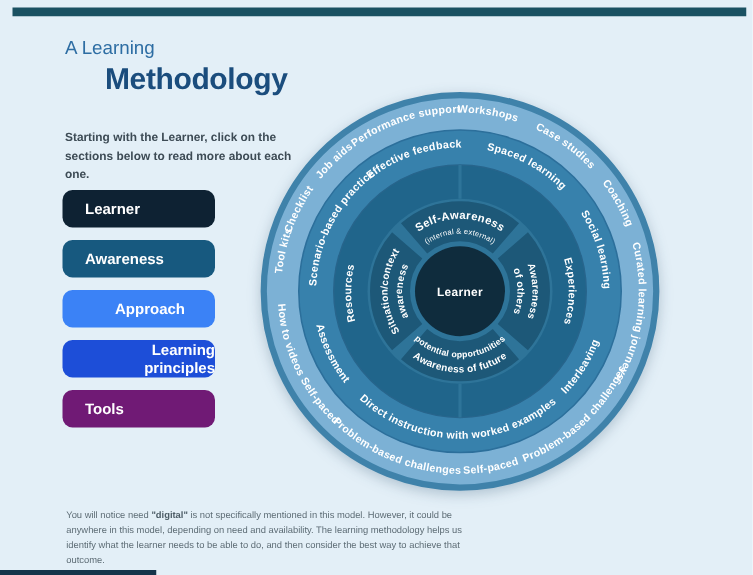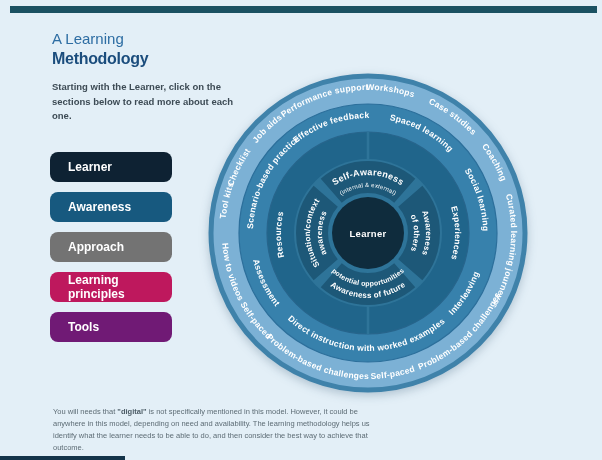--- a/index.html
+++ b/index.html
@@ -2,30 +2,30 @@
 <html><head>
 <meta charset="utf-8">
 <style>
   html,body{margin:0;padding:0;}
   .page{position:relative;width:602px;height:460px;background:#E3EFF7;overflow:hidden;
         font-family:"Liberation Sans",sans-serif;}
   .topbar{position:absolute;left:10px;top:6px;width:587px;height:7px;background:#1A5162;}
   .bottombar{position:absolute;left:0;bottom:0;width:125px;height:4px;background:#14344A;}
   .header{position:absolute;left:52px;top:30px;width:210px;}
   .eyebrow{font-size:15px;color:#2D6DA3;margin:0 0 3px 0;font-weight:normal;}
-  .title{font-size:16px;font-weight:bold;color:#1B4D7D;margin:0 0 12px 0;letter-spacing:-0.3px;}
+  .title{font-size:24px;font-weight:bold;color:#1B4D7D;margin:0 0 26px 0;letter-spacing:-0.3px;text-align:center;}
   .desc{font-size:9.5px;color:#3D4B55;line-height:1.55;width:185px;font-weight:bold;}
   .nav{position:absolute;left:50px;top:152px;display:flex;flex-direction:column;gap:10px;}
   .nav button{width:122px;height:30px;border:none;border-radius:8px;color:#fff;
         font-family:"Liberation Sans",sans-serif;font-weight:bold;font-size:12px;
         text-align:left;padding:0 0 0 18px;cursor:pointer;}
   .nav button:nth-child(1){background:#0E2233;}
   .nav button:nth-child(2){background:#17597F;}
-  .nav button:nth-child(3){background:#737373;}
-  .nav button:nth-child(4){background:#be185d;}
+  .nav button:nth-child(3){background:#3b82f6;text-align:center;}
+  .nav button:nth-child(4){background:#1d4ed8;text-align:right;}
   .nav button:nth-child(5){background:#701a75;}
   .diagram{position:absolute;left:203px;top:68px;width:330px;height:330px;
         filter:drop-shadow(0 3px 5px rgba(20,60,90,0.25));}
   .rl{fill:#fff;font-weight:bold;font-size:8.5px;letter-spacing:0.25px;}
   .aw1{fill:#fff;font-weight:bold;font-size:8px;letter-spacing:0.2px;}
   .aw2{fill:#fff;font-weight:bold;font-size:7px;letter-spacing:0.2px;}
   .awt1{fill:#fff;font-weight:bold;font-size:9px;letter-spacing:0.3px;}
   .awt2{fill:#fff;font-size:6px;letter-spacing:0.2px;}
   .center-label{fill:#fff;font-weight:bold;font-size:9.5px;letter-spacing:0.3px;}
   .footnote{position:absolute;left:53px;top:406px;width:328px;font-size:7.5px;
@@ -112,16 +112,16 @@
     <text class="awt1"><textPath href="#cw58" startOffset="50%">Self-Awareness</textPath></text>
     <text class="awt2"><textPath href="#cw46" startOffset="50%">(internal &amp; external)</textPath></text>
     <text class="aw1"><textPath href="#cw58" startOffset="75%">Awareness</textPath></text>
     <text class="aw1"><textPath href="#cw46" startOffset="75%">of others</textPath></text>
     <text class="aw1"><textPath href="#cw58" startOffset="25%">Situation/context</textPath></text>
     <text class="aw1"><textPath href="#cw46" startOffset="25%">awareness</textPath></text>
     <text class="aw1"><textPath href="#ccw65" startOffset="50%">Awareness of future</textPath></text>
     <text class="aw2"><textPath href="#ccw53" startOffset="50%">potential opportunities</textPath></text>
   </svg>
 
-  <div class="footnote"><span>You will needs that </span><b>"digital"</b><span> is not specifically mentioned in this model. However, it could be anywhere in this model, depending on need and availability. The learning methodology helps us identify what the learner needs to be able to do, and then consider the best way to achieve that outcome.</span></div>
+  <div class="footnote"><span>You will notice need </span><b>"digital"</b><span> is not specifically mentioned in this model. However, it could be anywhere in this model, depending on need and availability. The learning methodology helps us identify what the learner needs to be able to do, and then consider the best way to achieve that outcome.</span></div>
 
   <div class="bottombar"></div>
 </div>
 
 </body></html>

